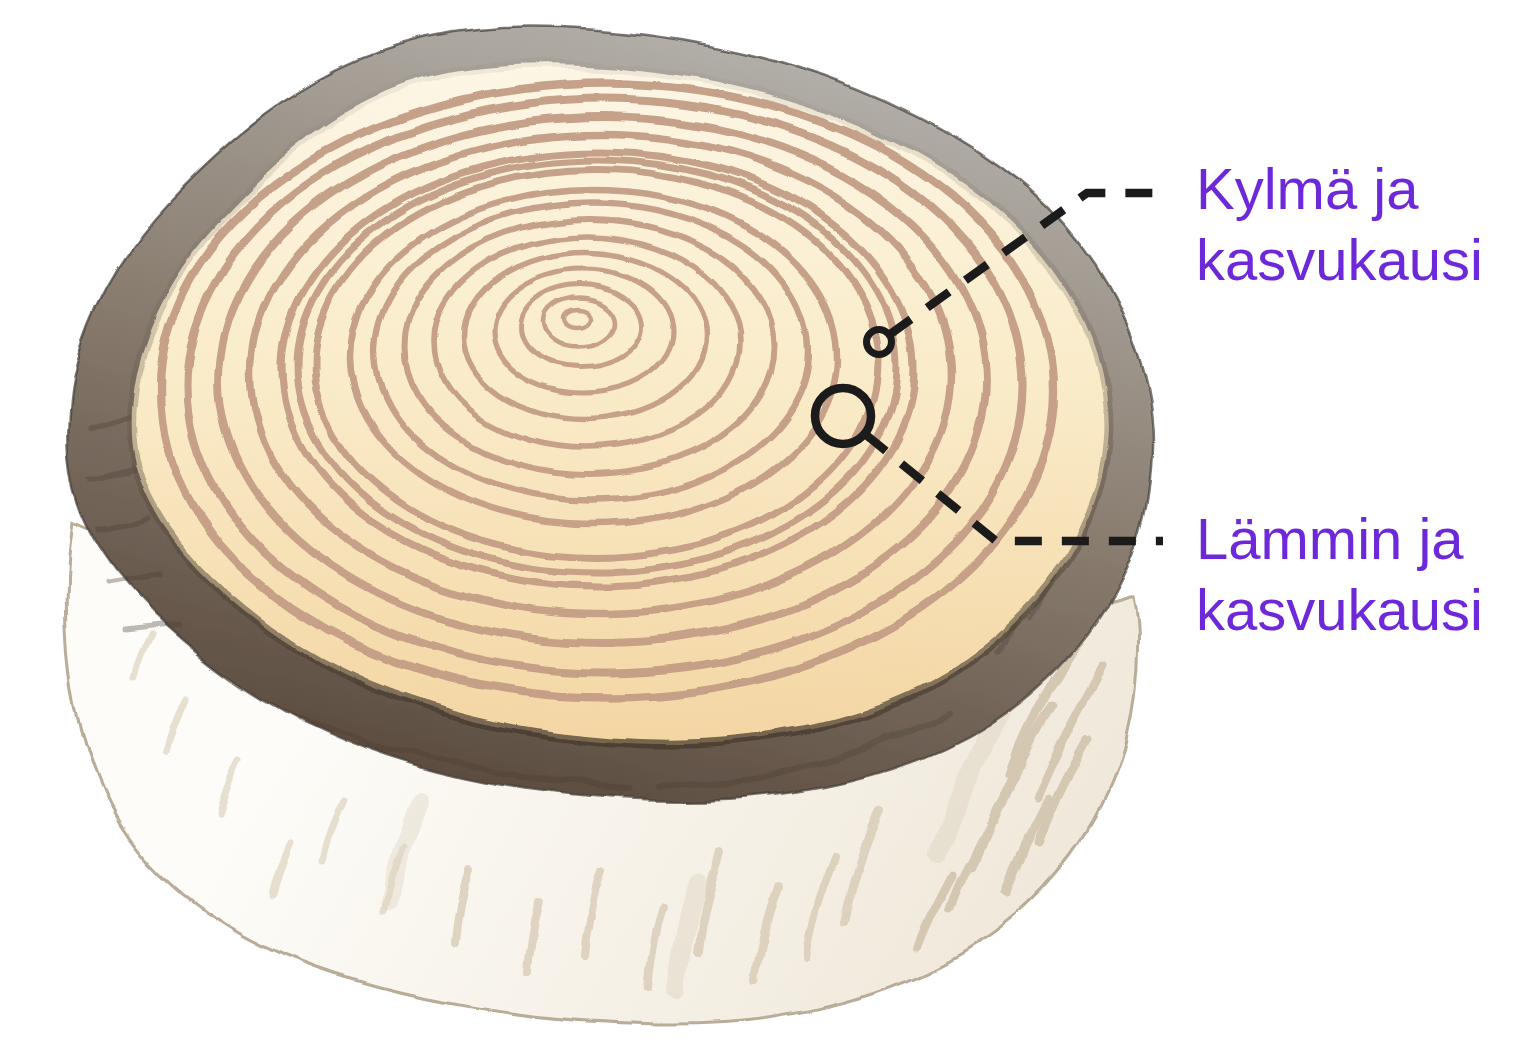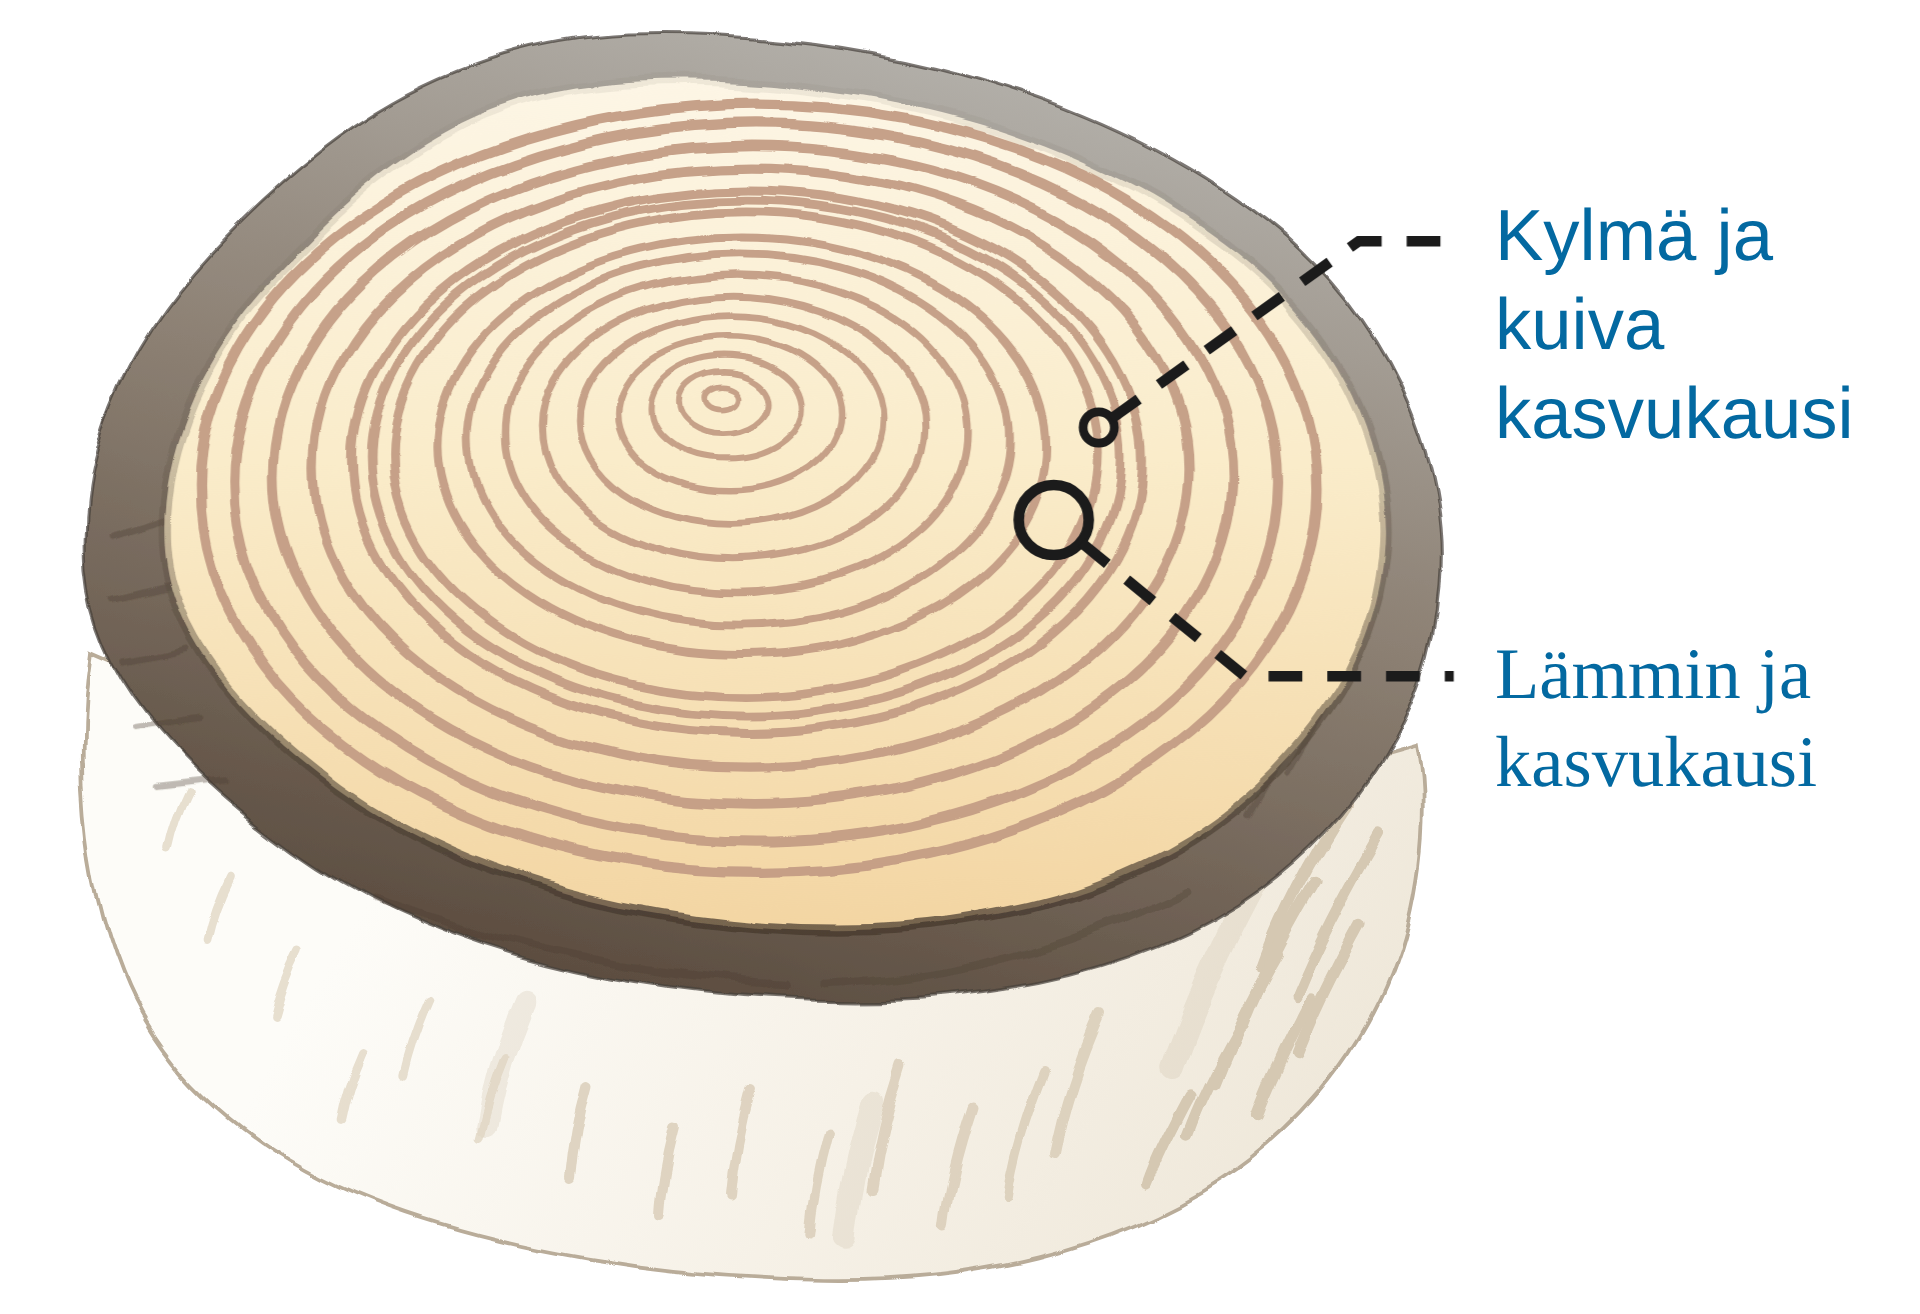--- a/index.html
+++ b/index.html
@@ -10,27 +10,27 @@
   }
   .stage { position: absolute; inset: 0; width: 1536px; height: 1051px; }
   svg.illustration { position: absolute; left: 0; top: 0; }
   .label {
     position: absolute;
     left: 1196px;
     width: 330px;
     font-size: 58px;
     line-height: 71px;
     font-weight: 400;
-    color: #0369a1;
+    color: #6d28d9;
     letter-spacing: 0px;
     white-space: nowrap;
   }
   .label span { display: block; }
   #label-cold { top: 153px; }
-  #label-warm { top: 503px; font-family: Liberation Serif, serif; }
+  #label-warm { top: 503px; }
 </style>
 </head>
 <body>
 
 <div class="stage">
 
 <svg class="illustration" width="1536" height="1051" viewBox="0 0 1536 1051">
   <defs>
     <filter id="wobBig" x="-10%" y="-10%" width="120%" height="120%">
       <feTurbulence type="fractalNoise" baseFrequency="0.011" numOctaves="3" seed="4" result="n"></feTurbulence>
@@ -171,21 +171,20 @@
   <g fill="none" stroke="#1b1b1b">
     <circle cx="879" cy="342" r="12.5" stroke-width="7"></circle>
     <circle cx="843" cy="416" r="28" stroke-width="8.5"></circle>
     <path d="M 889 335 L 1087 193 L 1163 193" stroke-width="8.5" stroke-dasharray="27 20"></path>
     <path d="M 865 434 L 996 541 L 1163 541" stroke-width="8.5" stroke-dasharray="27 20"></path>
   </g>
 </svg>
 
 <div class="label" id="label-cold">
   <span>Kylmä ja</span>
-  <span>kuiva</span>
   <span>kasvukausi</span>
 </div>
 
 <div class="label" id="label-warm">
   <span>Lämmin ja</span>
   <span>kasvukausi</span>
 </div>
 
 </div>
 

